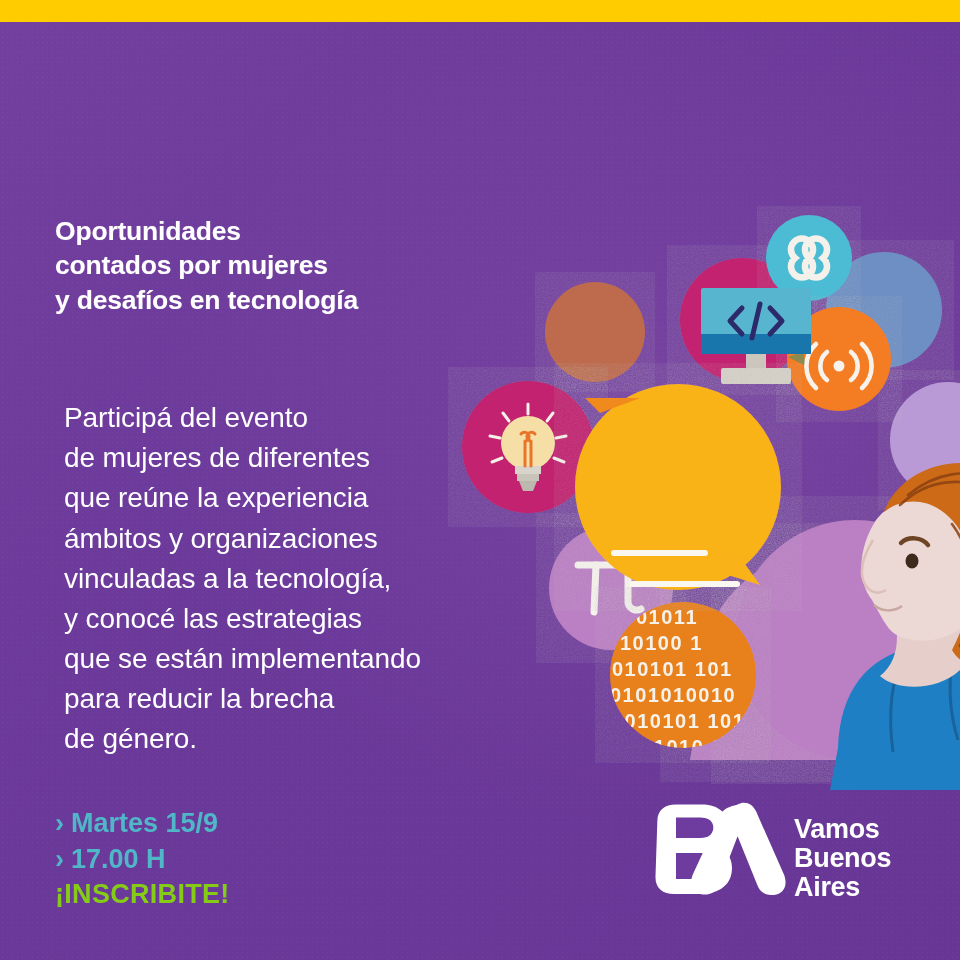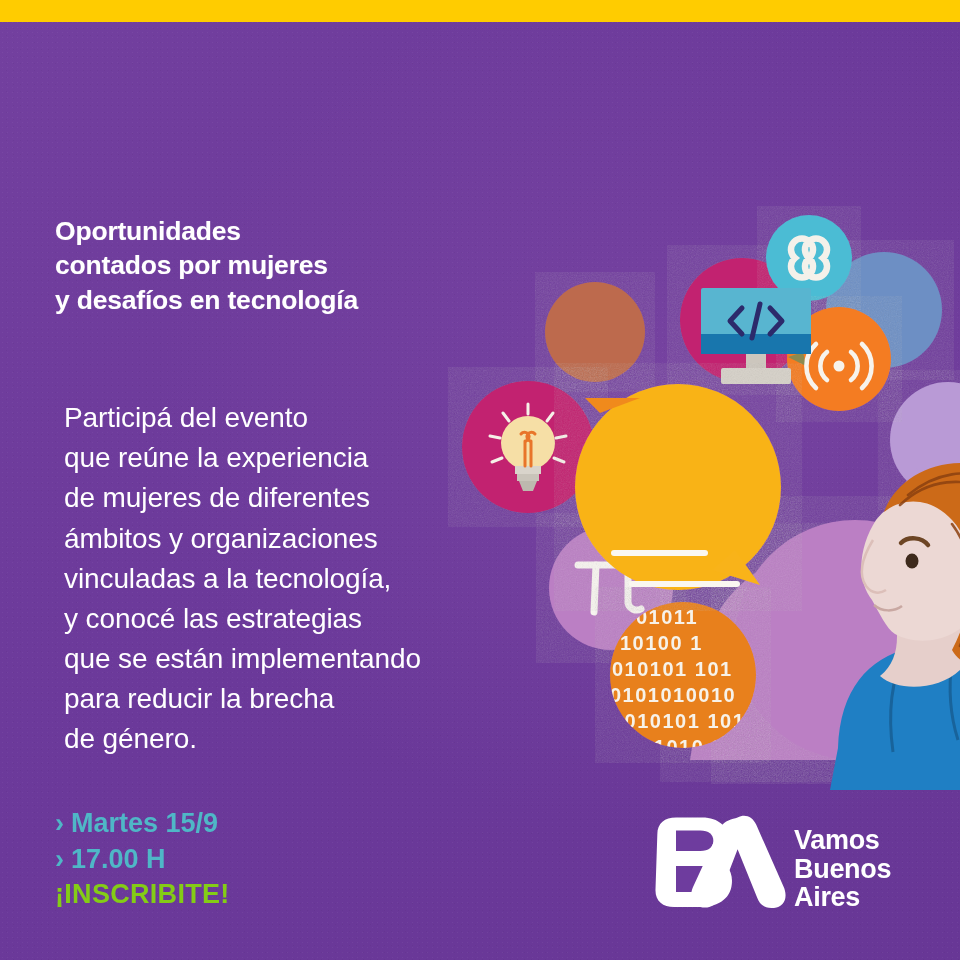--- a/index.html
+++ b/index.html
@@ -122,25 +122,25 @@
     letter-spacing: 0px;
   }
   .meta .row-date, .meta .row-time { color: #4fb7c7; }
   .meta .chev { display: inline-block; margin-right: 7px; font-weight: 600; }
   .meta .row-cta { color: #84cc16; font-weight: 700; letter-spacing: 0.3px; }
 
   
   .balogo {
     position: absolute;
     left: 648px;
-    top: 806px;
+    top: 784px;
     width: 280px;
     height: 118px;
     display: flex;
-    align-items: center;
+    align-items: flex-end;
   }
   .balogo .mark { width: 140px; height: 100px; flex: 0 0 auto; }
   .balogo .vtext {
     margin-left: 6px;
     margin-top: 8px;
     color: #ffffff;
     font-size: 27px;
     font-weight: 700;
     line-height: 1.07;
     letter-spacing: -0.3px;
@@ -315,22 +315,22 @@
 
 
     <div class="headline">
       <div>Oportunidades</div>
       <div>contados por mujeres</div>
       <div>y desafíos en tecnología</div>
     </div>
 
     <div class="body-copy">
       <div>Participá del evento</div>
+      <div>de mujeres de diferentes</div>
       <div>que reúne la experiencia</div>
-      <div>de mujeres de diferentes</div>
       <div>ámbitos y organizaciones</div>
       <div>vinculadas a la tecnología,</div>
       <div>y conocé las estrategias</div>
       <div>que se están implementando</div>
       <div>para reducir la brecha</div>
       <div>de género.</div>
     </div>
 
     <div class="meta">
       <div class="row-date"><span class="chev">›</span><span>Martes 15/9</span></div>

